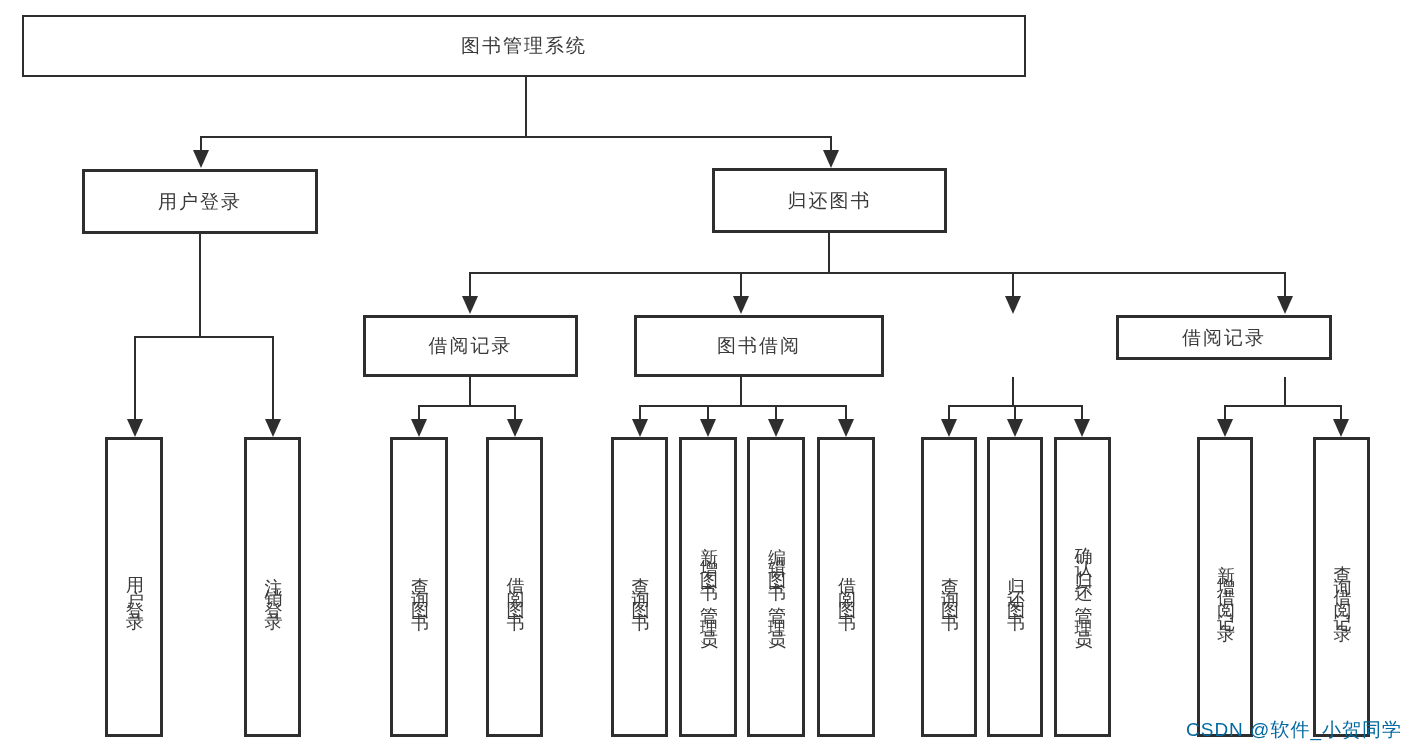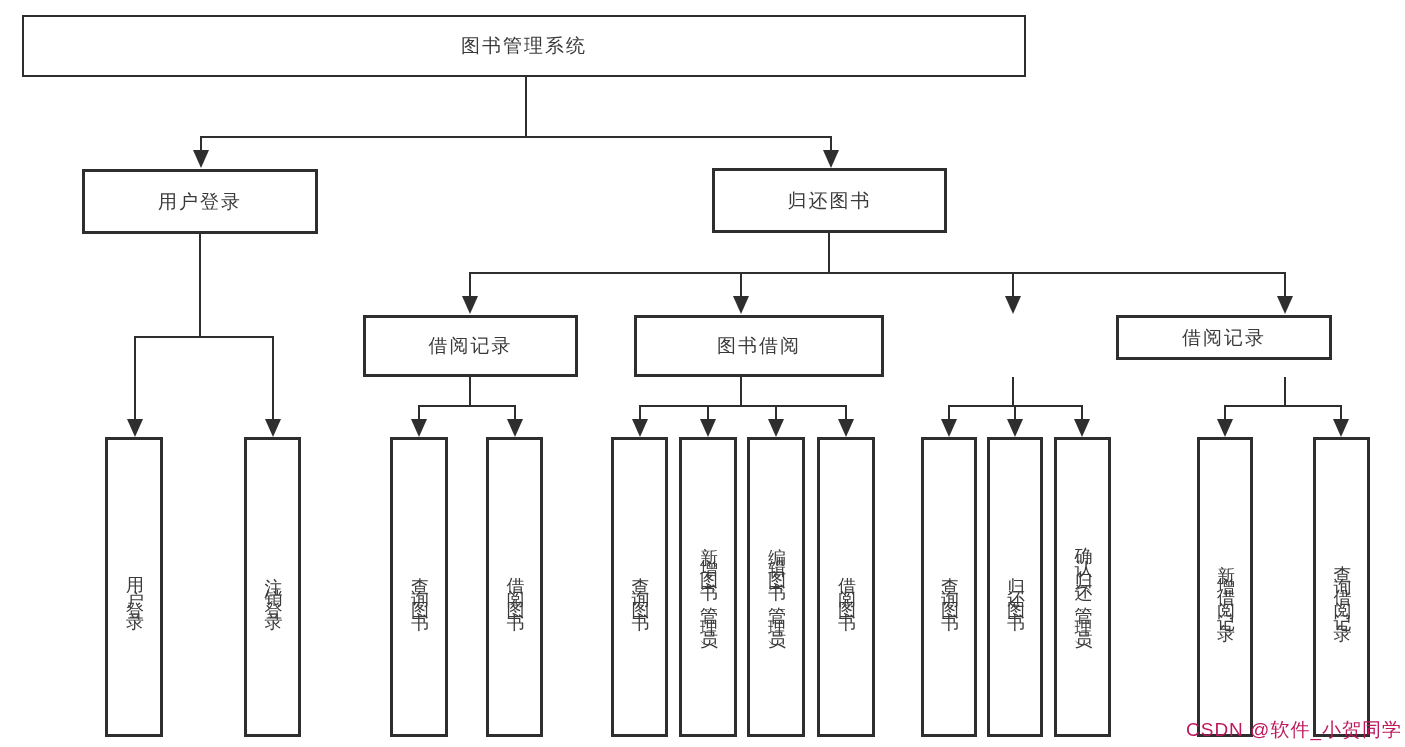--- a/index.html
+++ b/index.html
@@ -24,21 +24,21 @@
   }
   .vline{position:absolute;width:2px;background:#2e2e2e;z-index:1;}
   .hline{position:absolute;height:2px;background:#2e2e2e;z-index:1;}
   .arr{
     position:absolute;width:0;height:0;z-index:1;
     border-left:8px solid transparent;border-right:8px solid transparent;
     border-top:18px solid #2e2e2e;
   }
   #watermark{
     position:absolute;left:1186px;top:717px;z-index:6;
-    font-size:19px;letter-spacing:1px;color:#be185d;white-space:nowrap;
+    font-size:19px;letter-spacing:1px;color:#0369a1;white-space:nowrap;
   }
 </style>
 </head>
 <body>
 
 <div id="canvas">
 
   <div class="hbox thin" style="left:22px;top:15px;width:1004px;height:62px;">
     <span>图书管理系统</span>
   </div>

